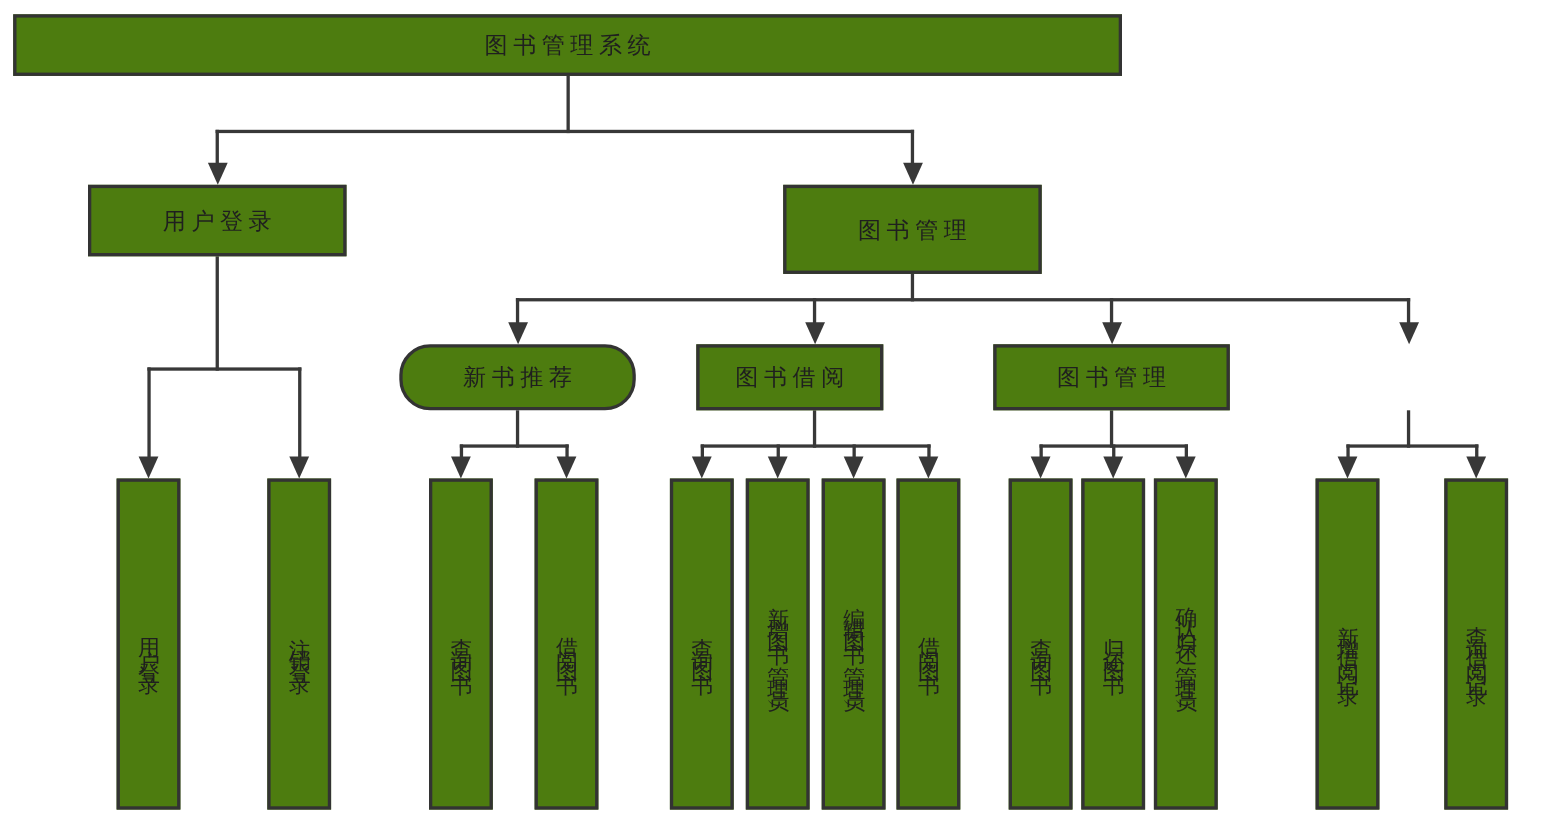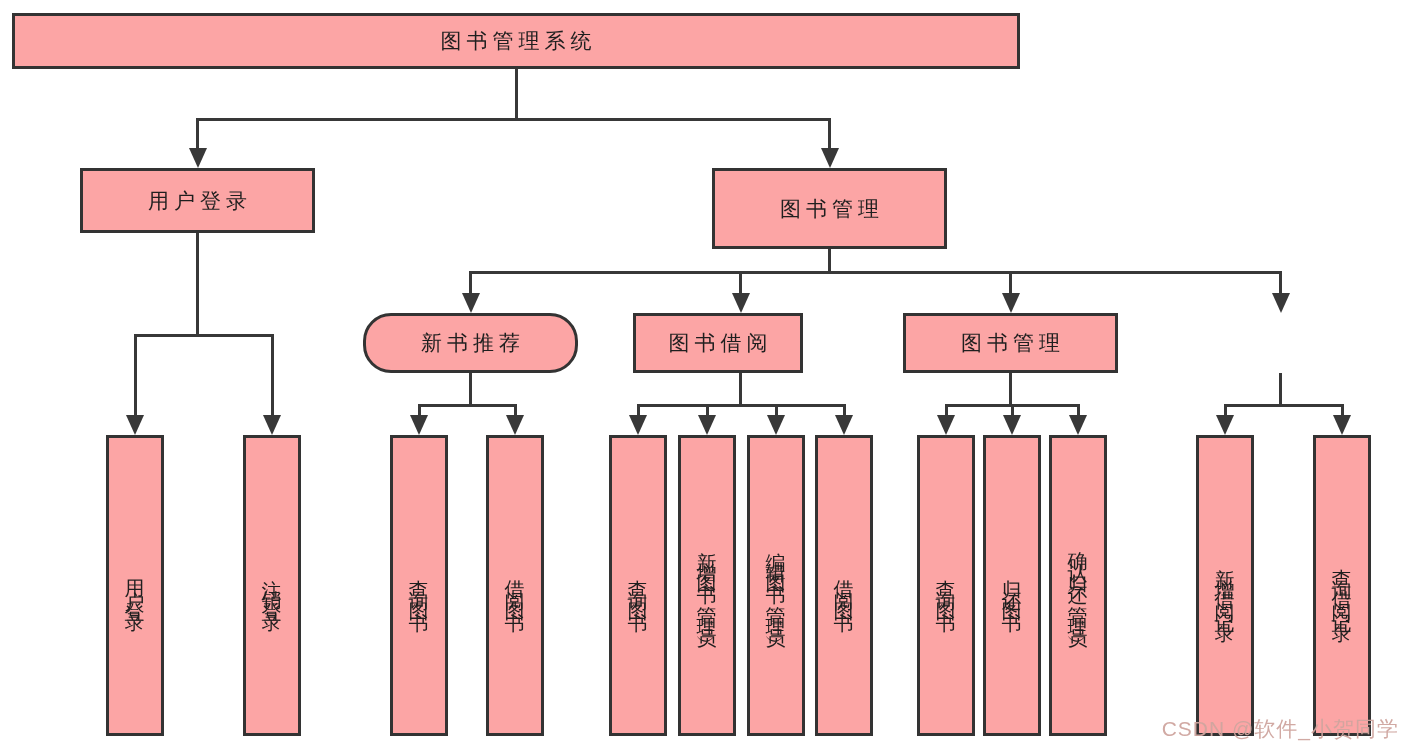--- a/index.html
+++ b/index.html
@@ -7,21 +7,21 @@
   .canvas {
     position: relative;
     width: 1405px;
     height: 747px;
     background: #ffffff;
     overflow: hidden;
   }
   
   .box {
     position: absolute;
-    background: #fca5a5;
+    background: #4d7c0f;
     border: 3px solid #333333;
     box-sizing: border-box;
     display: flex;
     align-items: center;
     justify-content: center;
     color: #1f1f1f;
     z-index: 2;
   }
   .box.h span {
     font-size: 21px;
@@ -186,15 +186,14 @@
     <span>确认归还（管理员）</span>
   </div>
 
   <div class="box v" style="left:1196px; top:435px; width:58px; height:301px;">
     <span>新增借阅记录</span>
   </div>
   <div class="box v" style="left:1313px; top:435px; width:58px; height:301px;">
     <span>查询借阅记录</span>
   </div>
 
-  <div class="watermark">CSDN @软件_小贺同学</div>
 
 </div>
 
 </body></html>

